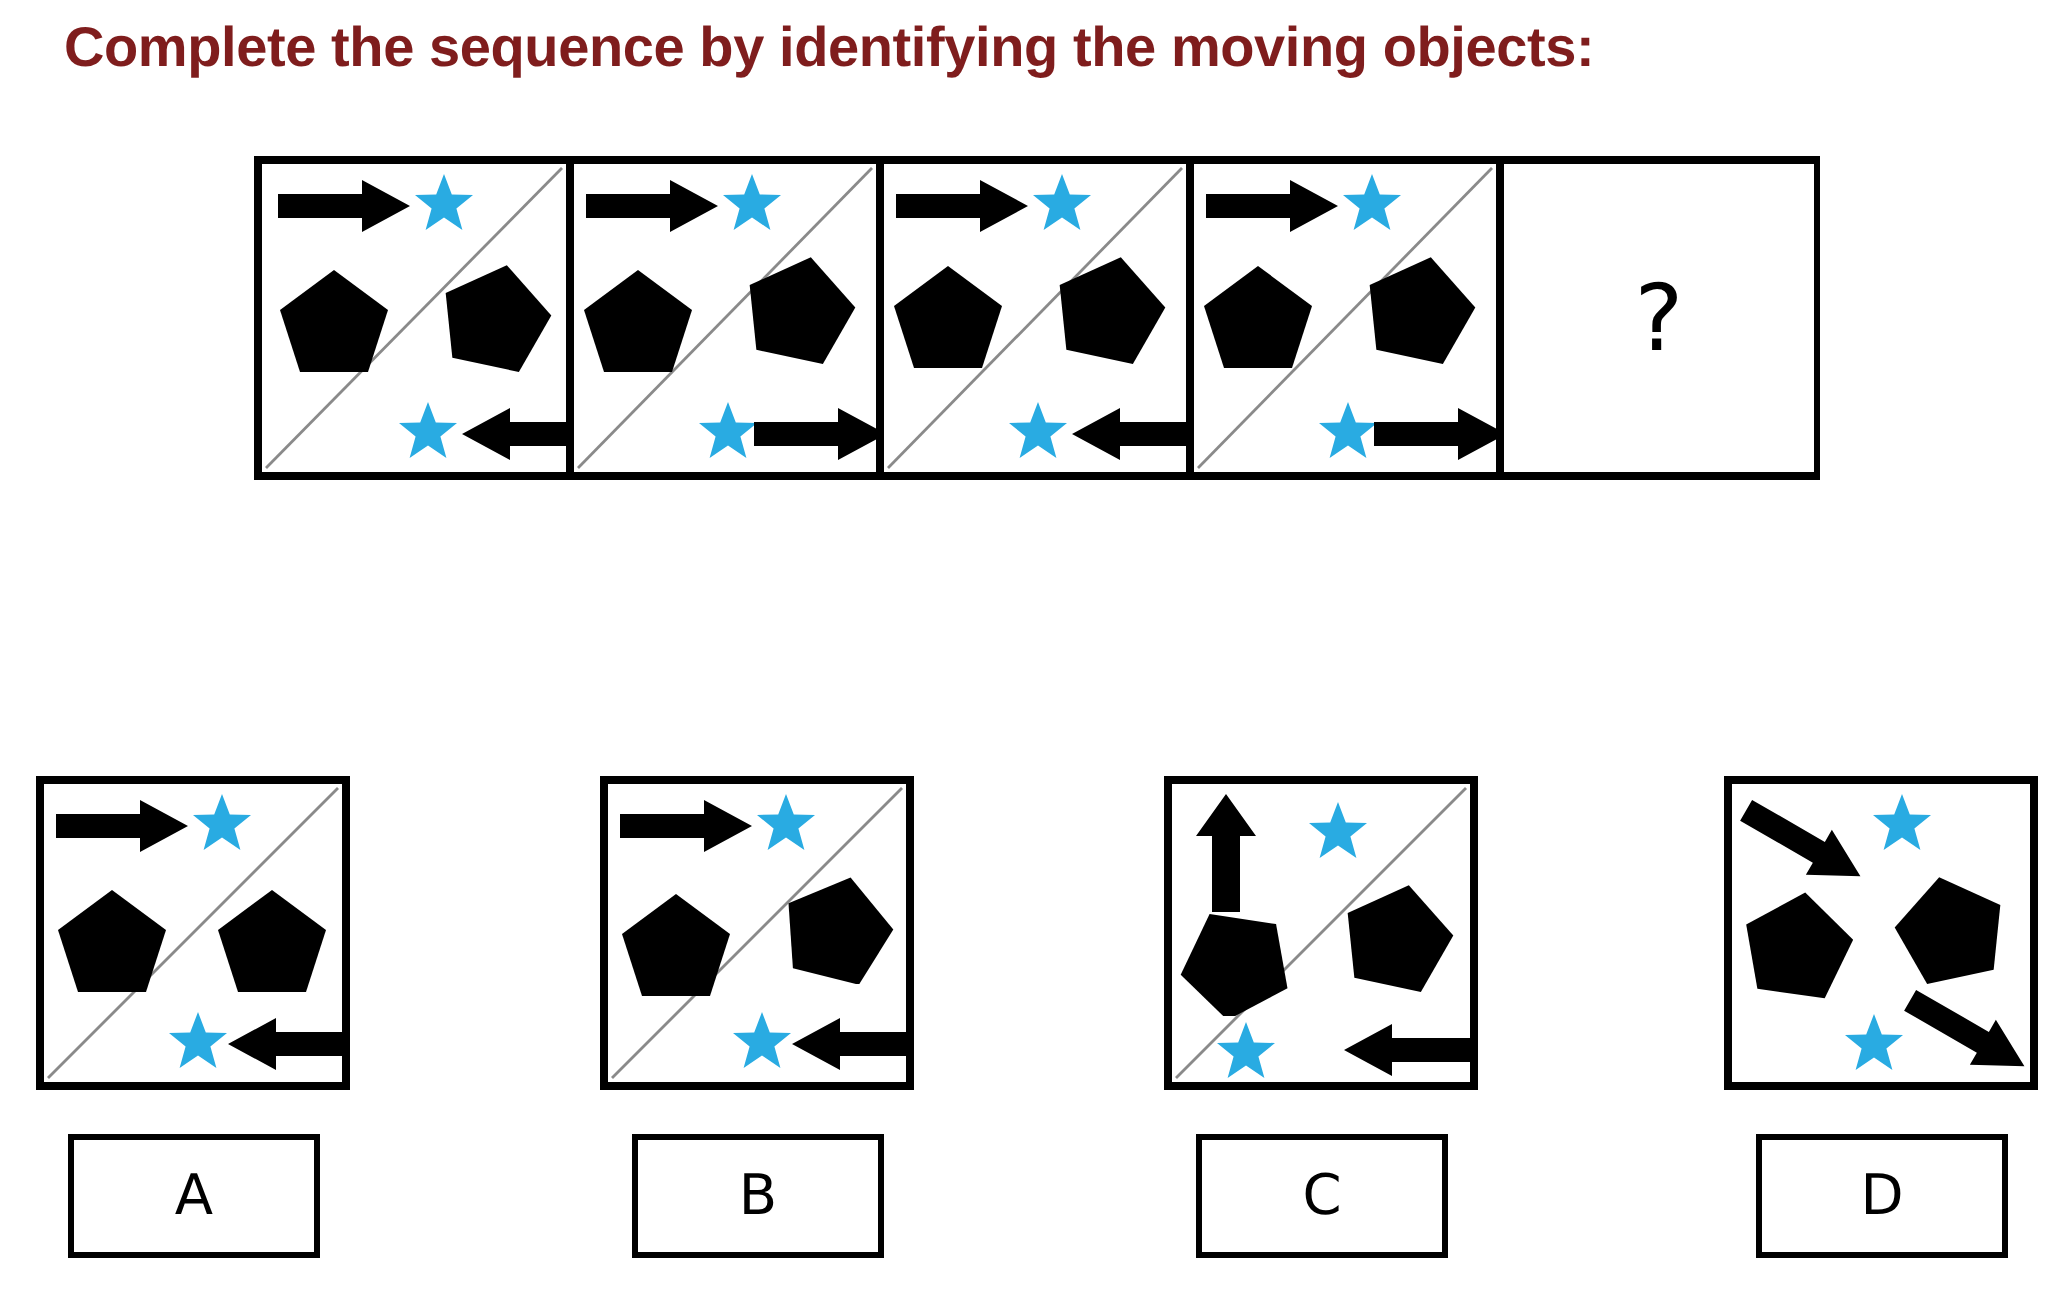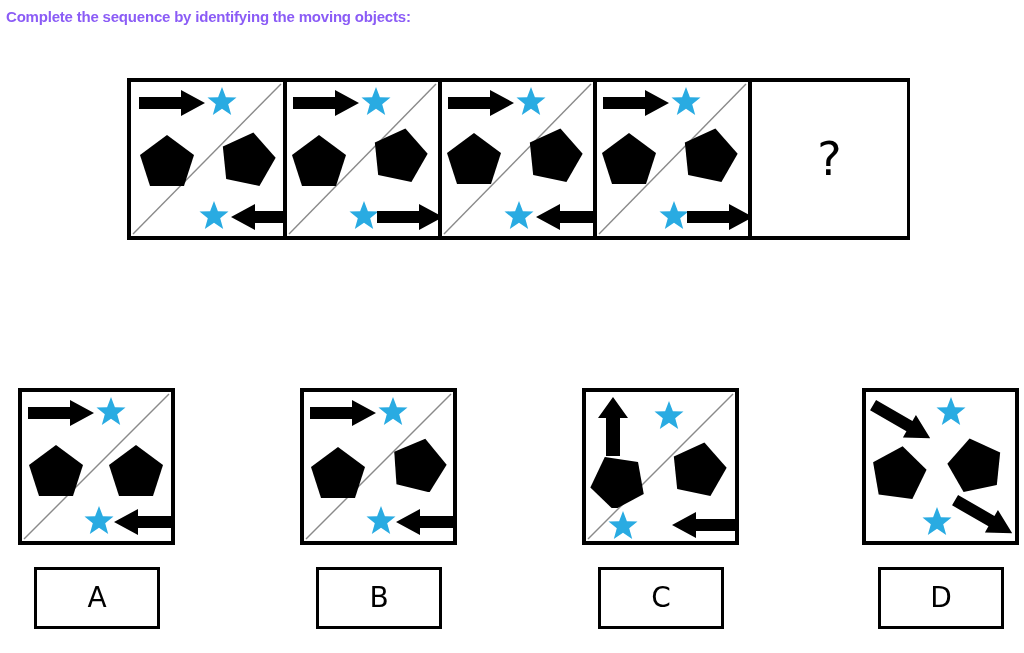--- a/index.html
+++ b/index.html
@@ -11,25 +11,25 @@
     width: 1024px;
     height: 653px;
     position: relative;
     font-family: "Liberation Sans", sans-serif;
     overflow: hidden;
   }
 
   
   #puzzle-title {
     position: absolute;
-    left: 6px;
+    left: 32px;
     top: 8px;
-    font-size: 15px;
+    font-size: 28px;
     font-weight: bold;
-    color: #8b5cf6;
+    color: #7f1d1d;
     letter-spacing: -0.2px;
     white-space: nowrap;
   }
 
   
   #sequence-strip {
     position: absolute;
     left: 127px;
     top: 78px;
     width: 783px;

